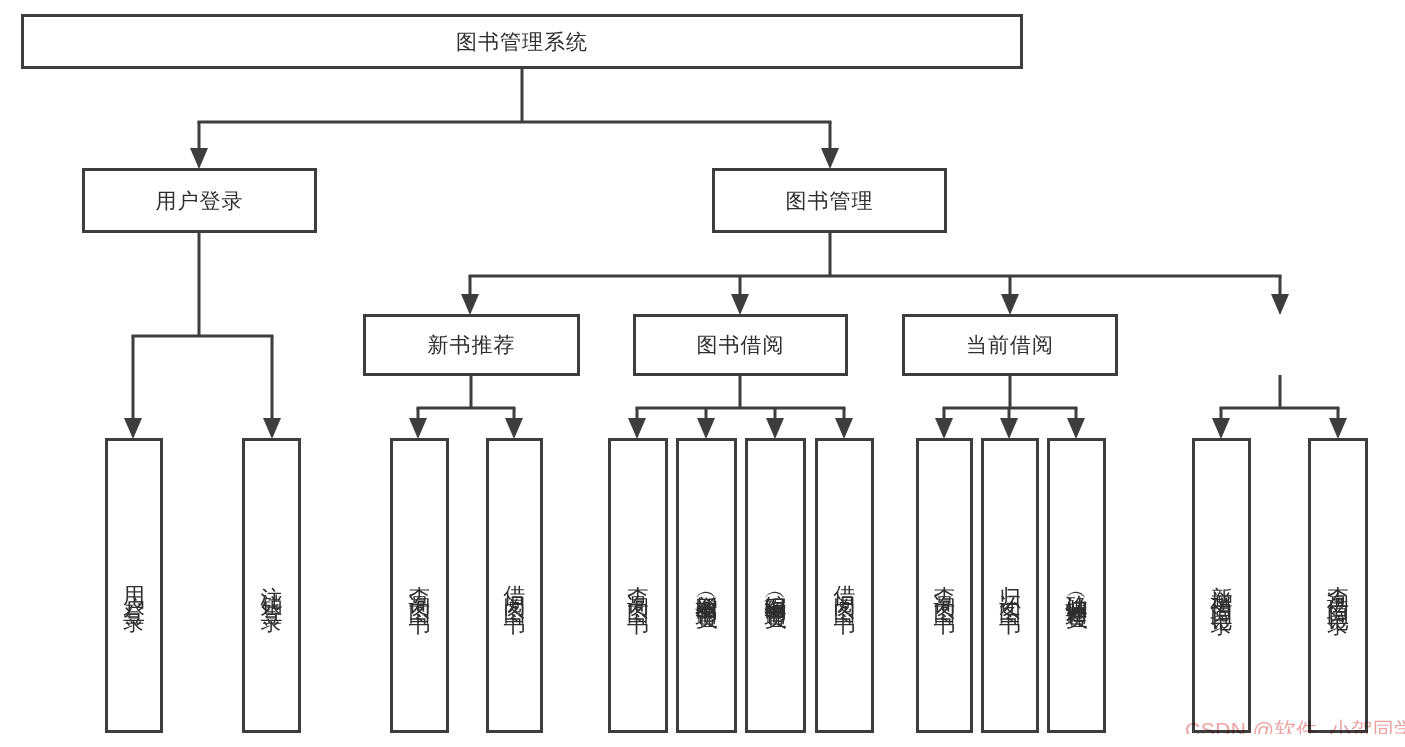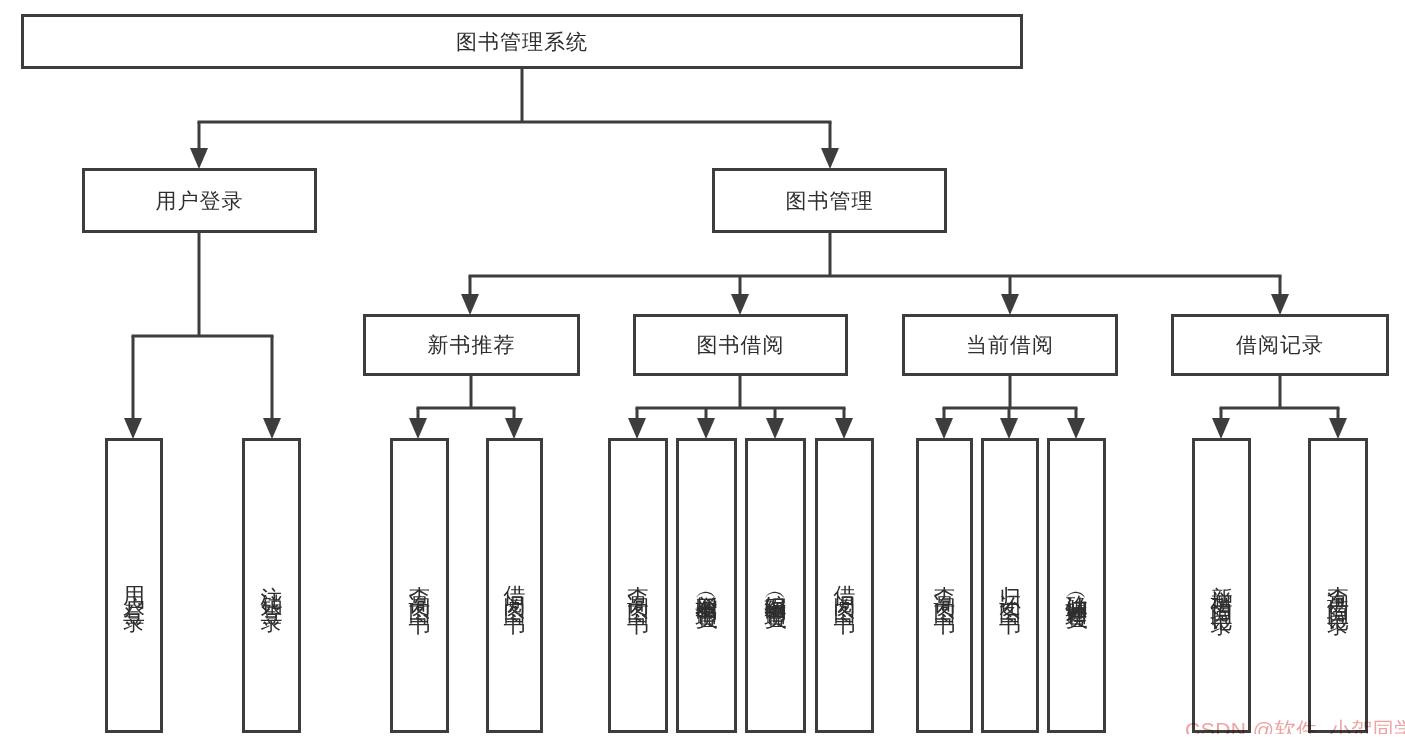--- a/index.html
+++ b/index.html
@@ -153,23 +153,20 @@
 
   <div class="node hbox l2-box" style="left:712px;width:235px">
     <span>图书管理</span>
   </div>
   <div class="node hbox l3-box" style="left:633px;width:215px">
     <span>图书借阅</span>
   </div>
   <div class="node hbox l3-box" style="left:902px;width:216px">
     <span>当前借阅</span>
   </div>
-  <div class="node hbox l3-box" style="left:1171px;width:218px">
-    <span>借阅记录</span>
-  </div>
 
   <div class="node vbox" style="left:105px;width:58px">
     <span>用户登录</span>
   </div>
   <div class="node vbox" style="left:242px;width:59px">
     <span>注销登录</span>
   </div>
 
   <div class="node vbox" style="left:390px;width:59px">
     <span>查询图书</span>

